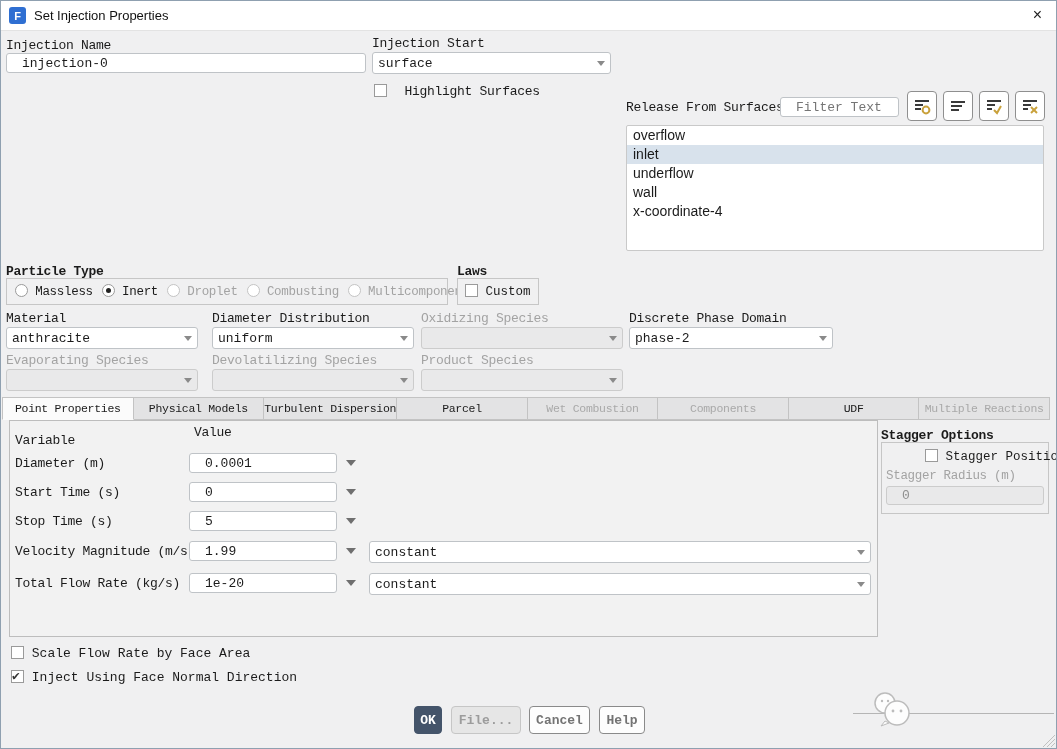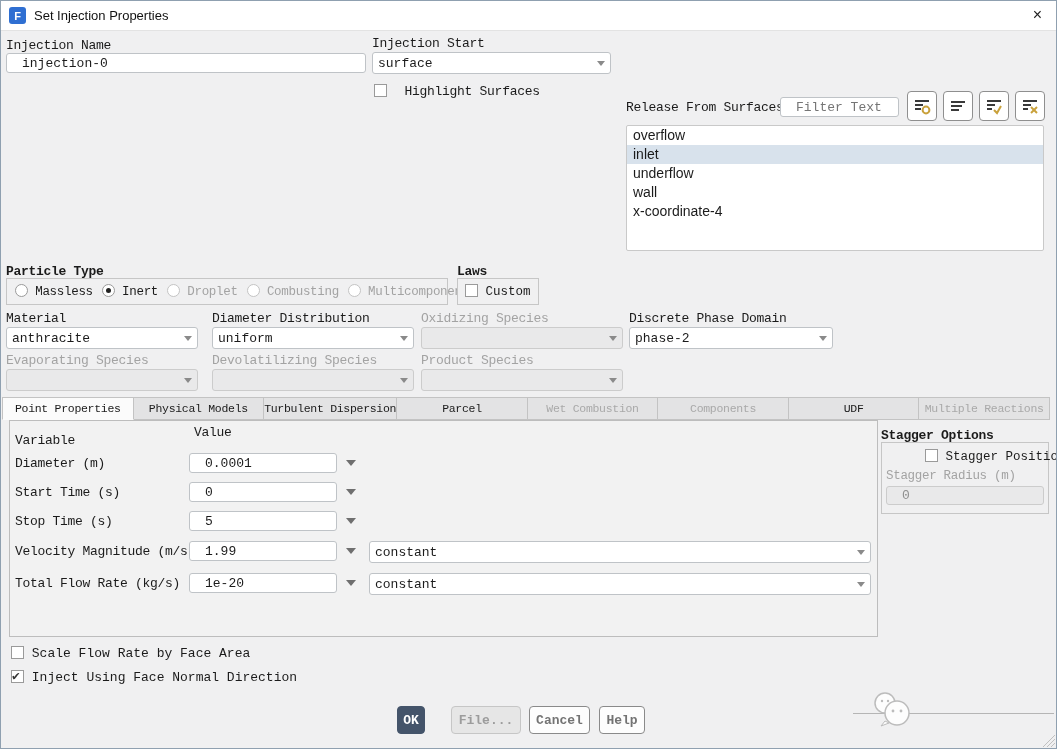--- a/index.html
+++ b/index.html
@@ -246,21 +246,21 @@
   <div class="lbl dim" style="left:885px;top:468px;font-size:12.5px;">Stagger Radius (m)</div>
   <input class="tinput" style="left: 885px; top: 485px; width: 158px; height: 19px; background: rgb(233, 233, 234); border-color: rgb(204, 204, 204); color: rgb(143, 143, 143);" value="0">
 
   <div style="position:absolute;left:10px;top:645px;white-space:nowrap;font-size:13px;">
     <span class="cb"></span> <span>Scale Flow Rate by Face Area</span>
   </div>
   <div style="position:absolute;left:10px;top:669px;white-space:nowrap;font-size:13px;">
     <span class="cb checked"></span> <span>Inject Using Face Normal Direction</span>
   </div>
 
-  <div class="btn primary" style="left:396px;top:705px;width:28px;">OK</div>
+  <div class="btn primary" style="left:413px;top:705px;width:28px;">OK</div>
   <div class="btn disabled" style="left:450px;top:705px;width:70px;">File...</div>
   <div class="btn normal" style="left:528px;top:705px;width:61px;">Cancel</div>
   <div class="btn normal" style="left:598px;top:705px;width:46px;">Help</div>
 
   <div class="wline"></div>
   <div class="watermark">
     <svg width="46" height="38" viewBox="0 0 46 38">
       <circle cx="14" cy="12" r="10" fill="#fdfdfd" stroke="#bcbcbc" stroke-width="1.5"></circle>
       <circle cx="11" cy="10" r="1.2" fill="#bcbcbc"></circle>
         <circle cx="17" cy="10" r="1.2" fill="#bcbcbc"></circle>

